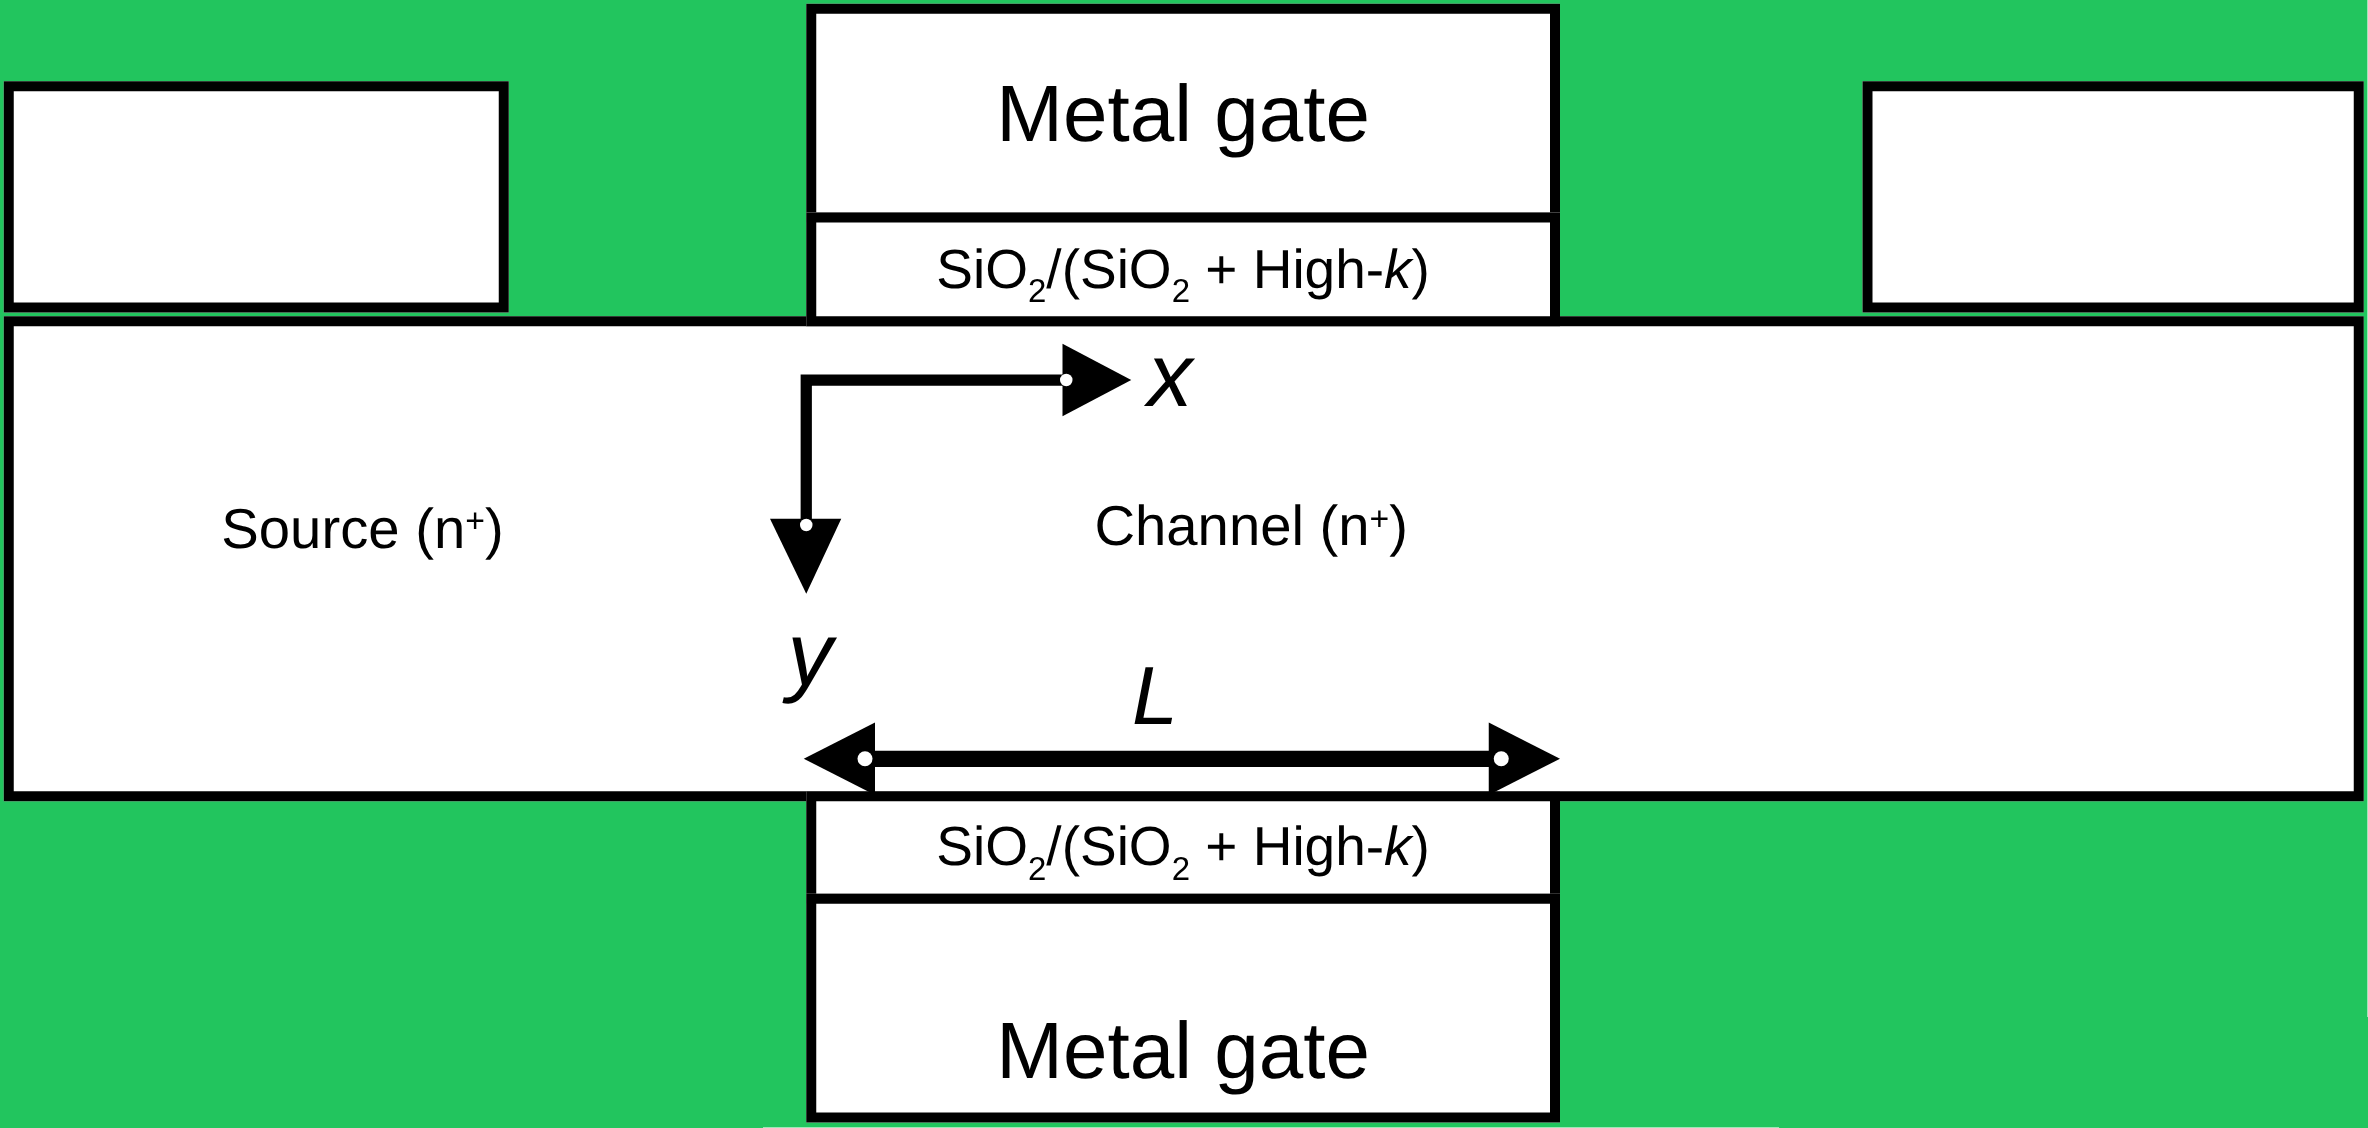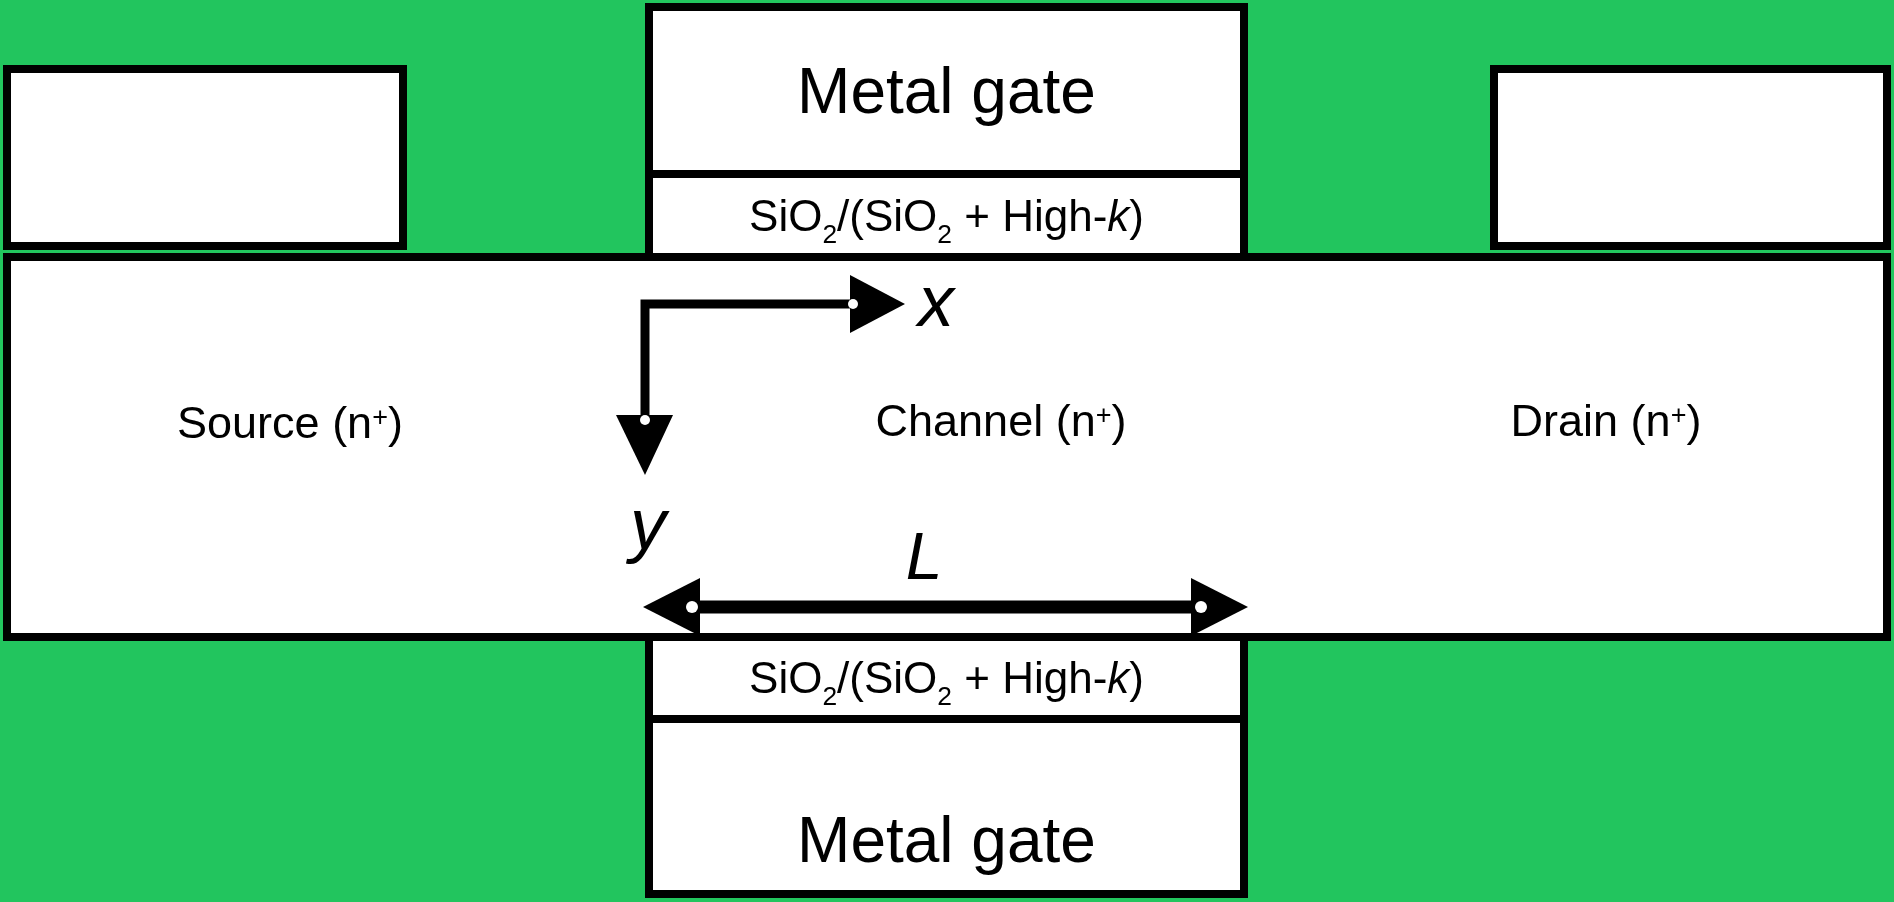--- a/index.html
+++ b/index.html
@@ -86,21 +86,20 @@
 
   <div class="box oxide-bottom">
     <span class="oxide-label"><span>SiO</span><sub>2</sub><span>/(SiO</span><sub>2</sub><span> + High-</span><span class="var">k</span><span>)</span></span>
   </div>
   <div class="box gate-bottom">
     <span class="gate-label">Metal gate</span>
   </div>
 
   <div class="region-label" style="left:290px;top:400px;"><span>Source (n</span><sup>+</sup><span>)</span></div>
   <div class="region-label" style="left:981px;top:398px;margin-left:20px;"><span>Channel (n</span><sup>+</sup><span>)</span></div>
-  <div class="region-label" style="left:1606px;top:398px;"><span>Drain (n</span><sup>+</sup><span>)</span></div>
 
   <svg class="overlay" width="1894" height="902" viewBox="0 0 1894 902">
 
     <g>
       <polyline points="645,418 645,304 852,304" fill="none" stroke="#000" stroke-width="9" stroke-linejoin="miter"></polyline>
       <g>
         <polygon points="850,275 905,304 850,333" fill="#000"></polygon>
         <circle cx="853" cy="304" r="5" fill="#fff"></circle>
       </g>
       <g>

